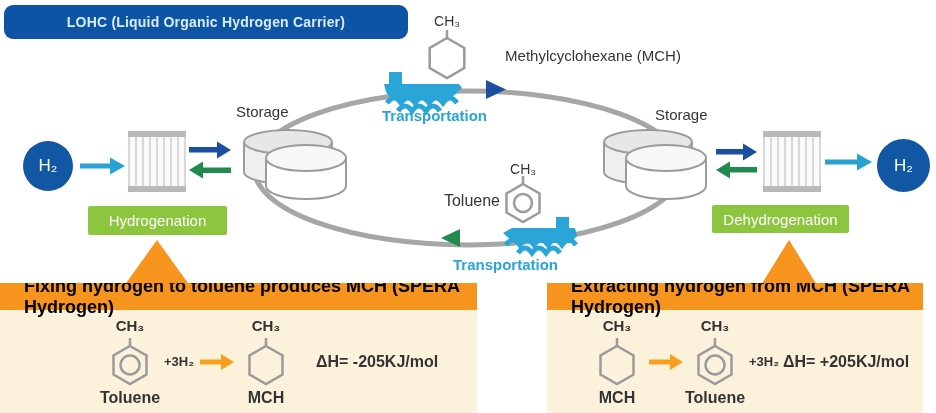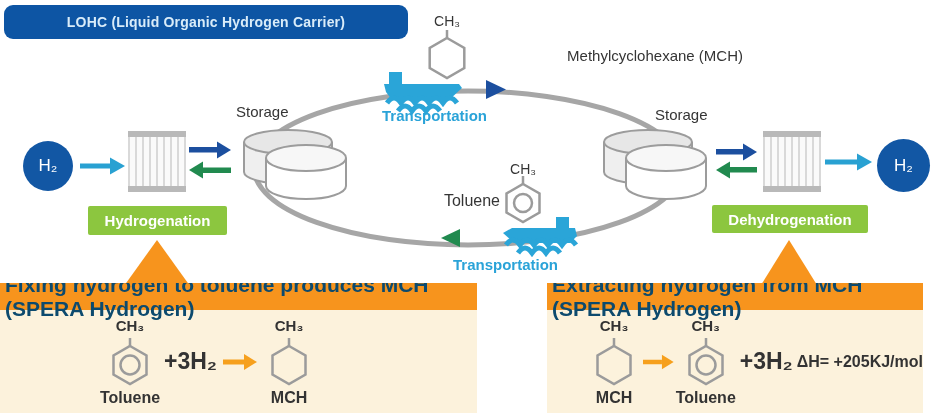--- a/index.html
+++ b/index.html
@@ -26,58 +26,58 @@
   
   .reactor{
     width:58px;height:61px;box-sizing:border-box;
     border-top:6px solid #b9b9b9;border-bottom:6px solid #b9b9b9;
     background:repeating-linear-gradient(to right,#d9d9d9 0 2px,#fafafa 2px 7px);
   }
   .reactor-left{left:128px;top:131px;}
   .reactor-right{left:763px;top:131px;}
   
   .proc-box{
-    background:#8cc63f;color:#fff;font-weight:bold;font-size:15px;
+    background:#8cc63f;color:#fff;font-weight:normal;font-size:15px;
     display:flex;align-items:center;justify-content:center;border-radius:2px;
   }
   .proc-left{left:88px;top:206px;width:139px;height:29px;}
-  .proc-right{left:712px;top:205px;width:156px;height:28px;justify-content:center;}
+  .proc-right{left:712px;top:205px;width:137px;height:28px;justify-content:center;}
   
   .callout-tri{width:0;height:0;border-style:solid;border-color:transparent;}
   .tri-left{left:124px;top:237px;border-left-width:33px;border-right-width:33px;border-bottom:46px solid #f7941d;}
   .tri-right{left:761px;top:237px;border-left-width:28px;border-right-width:28px;border-bottom:45px solid #f7941d;}
   
   .lbl{font-size:15px;color:#353535;}
   .lbl-storage-left{left:236px;top:103px;width:70px;}
   .lbl-storage-right{left:655px;top:106px;width:72px;}
   .lbl-transport{color:#2aa3d8;font-weight:bold;}
   .lbl-transport-top{left:382px;top:107px;width:124px;}
   .lbl-transport-bottom{left:453px;top:256px;width:124px;}
-  .lbl-mch-name{left:483px;top:47px;width:220px;text-align:right;margin-left:40px;}
+  .lbl-mch-name{left:483px;top:47px;width:220px;text-align:center;}
   .lbl-toluene-name{left:436px;top:192px;width:64px;text-align:right;font-size:16px;}
   .lbl-ch3{font-size:14px;color:#353535;text-align:center;width:36px;}
   .ch3-top{left:429px;top:13px;}
   .ch3-toluene{left:505px;top:161px;}
   
   .panel{overflow:hidden;}
   .panel-left{left:0;top:283px;width:477px;height:130px;}
   .panel-right{left:547px;top:283px;width:376px;height:130px;}
   .panel-header{
-    height:27px;background:#f7941d;color:#0c4a6e;font-weight:bold;font-size:21px;
-    display:flex;align-items:center;padding-left:5px;box-sizing:border-box;
+    height:27px;background:#f7941d;color:#000000;font-weight:bold;font-size:18px;
+    display:flex;align-items:center;padding-left:24px;box-sizing:border-box;
   }
   .panel-body{
     background:#fcf2dc;height:103px;display:flex;align-items:center;box-sizing:border-box;
   }
   .panel-left .panel-body{padding-left:100px;}
   .panel-right .panel-body{padding-left:40px;}
   .struct{display:flex;flex-direction:column;align-items:center;width:60px;}
   .struct .sname{font-size:16px;font-weight:bold;color:#333;margin-top:1px;}
   .struct .sch3{font-size:15px;font-weight:bold;color:#333;margin-bottom:0;}
-  .plus-h2{font-size:23px;font-weight:bold;color:#333;margin:0 4px;}
+  .plus-h2{font-size:13px;font-weight:bold;color:#333;margin:0 4px;}
   .rx-arrow{margin:0 2px;}
   .enthalpy{font-size:16px;font-weight:bold;color:#333;white-space:nowrap;}
   .panel-left .enthalpy{margin-left:20px;}
   .panel-right .enthalpy{}
 </style>
 </head>
 <body>
 
 <div class="canvas">
 
@@ -211,20 +211,21 @@
       <div class="struct">
         <div class="sch3">CH₃</div>
         <svg width="46" height="54" viewBox="0 0 46 54">
           <g stroke="#9b9b9b" stroke-width="2.5" fill="none">
             <line x1="23" y1="12" x2="23" y2="4"></line>
             <polygon points="23,12 39.5,21.5 39.5,40.5 23,50 6.5,40.5 6.5,21.5"></polygon>
           </g>
         </svg>
         <div class="sname">MCH</div>
       </div>
+      <div class="enthalpy">ΔH= -205KJ/mol</div>
     </div>
   </div>
 
   <div class="abs panel panel-right">
     <div class="panel-header">
       <span>Extracting hydrogen from MCH (SPERA Hydrogen)</span>
     </div>
     <div class="panel-body">
       <div class="struct">
         <div class="sch3">CH₃</div>

